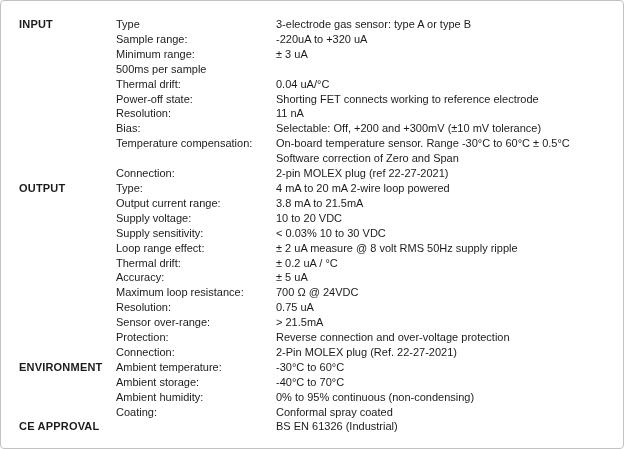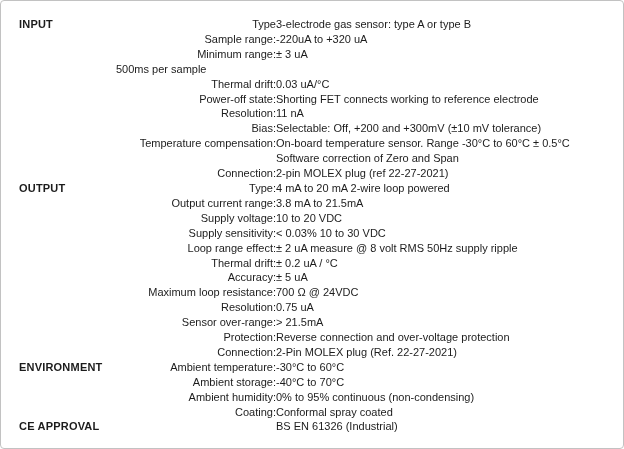--- a/index.html
+++ b/index.html
@@ -27,21 +27,20 @@
   }
   .col-section {
     width: 97px;
     flex: none;
     font-weight: bold;
     letter-spacing: 0.2px;
   }
   .col-label {
     width: 160px;
     flex: none;
-    text-align: right;
   }
   .col-value {
     flex: 1;
   }
 </style>
 </head>
 <body>
 
 <div class="page">
 
@@ -60,21 +59,21 @@
     <div class="col-label">Minimum range:</div>
     <div class="col-value">± 3 uA</div>
   </div>
   <div class="row">
     <div class="col-section"></div>
     <div class="col-value">500ms per sample</div>
   </div>
   <div class="row">
     <div class="col-section"></div>
     <div class="col-label">Thermal drift:</div>
-    <div class="col-value">0.03 uA/°C</div>
+    <div class="col-value">0.04 uA/°C</div>
   </div>
   <div class="row">
     <div class="col-section"></div>
     <div class="col-label">Power-off state:</div>
     <div class="col-value">Shorting FET connects working to reference electrode</div>
   </div>
   <div class="row">
     <div class="col-section"></div>
     <div class="col-label">Resolution:</div>
     <div class="col-value">11 nA</div>

